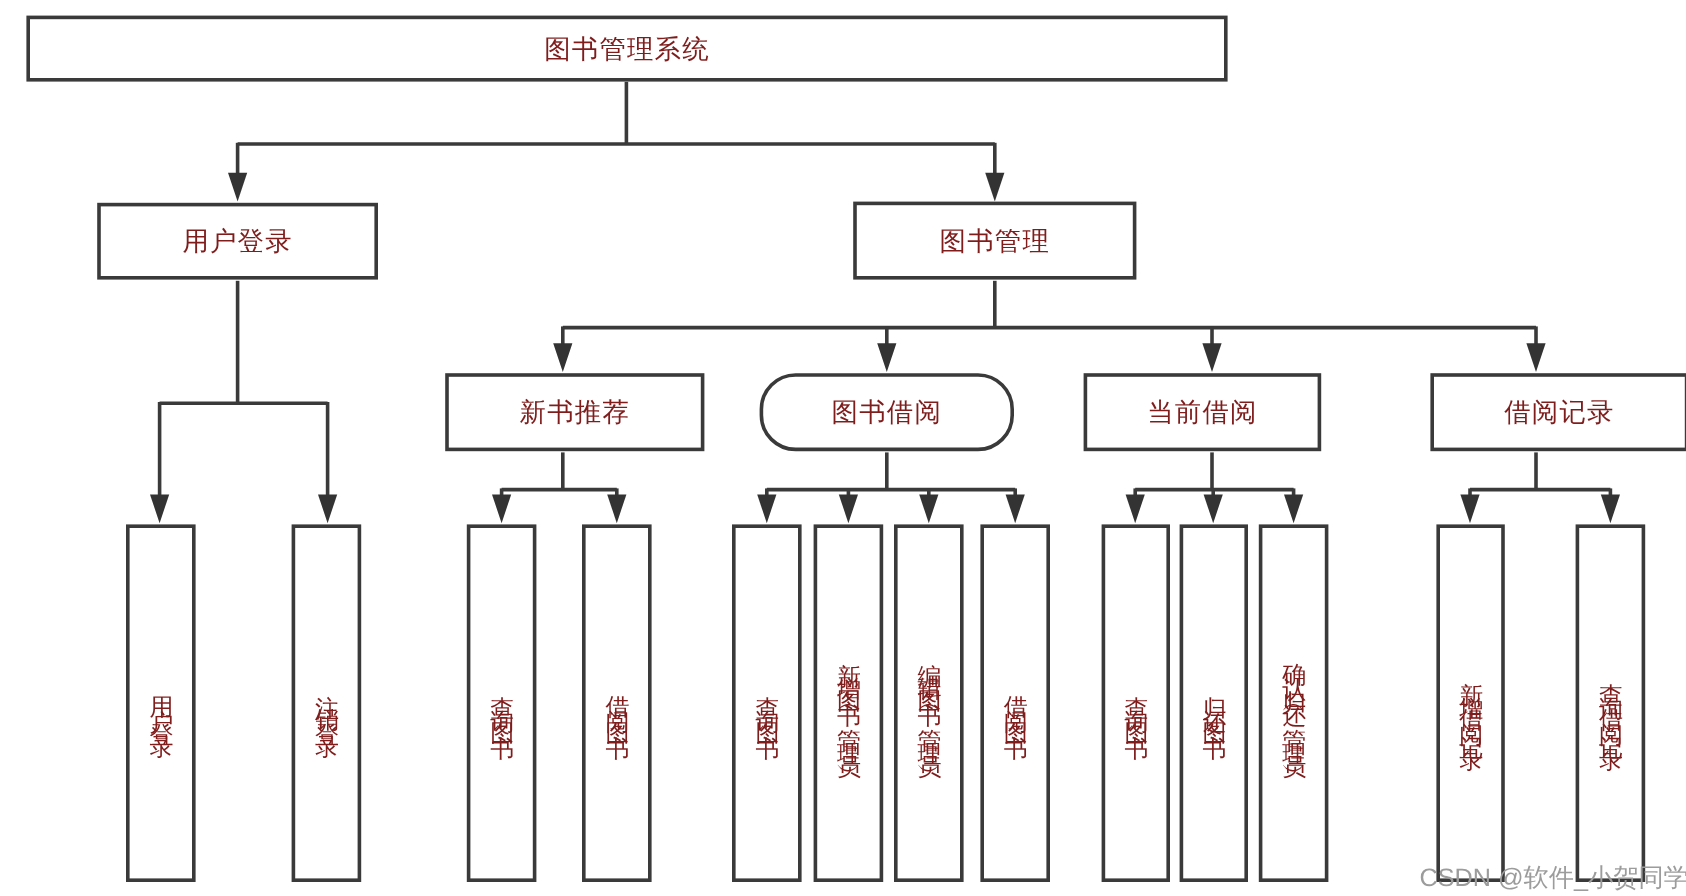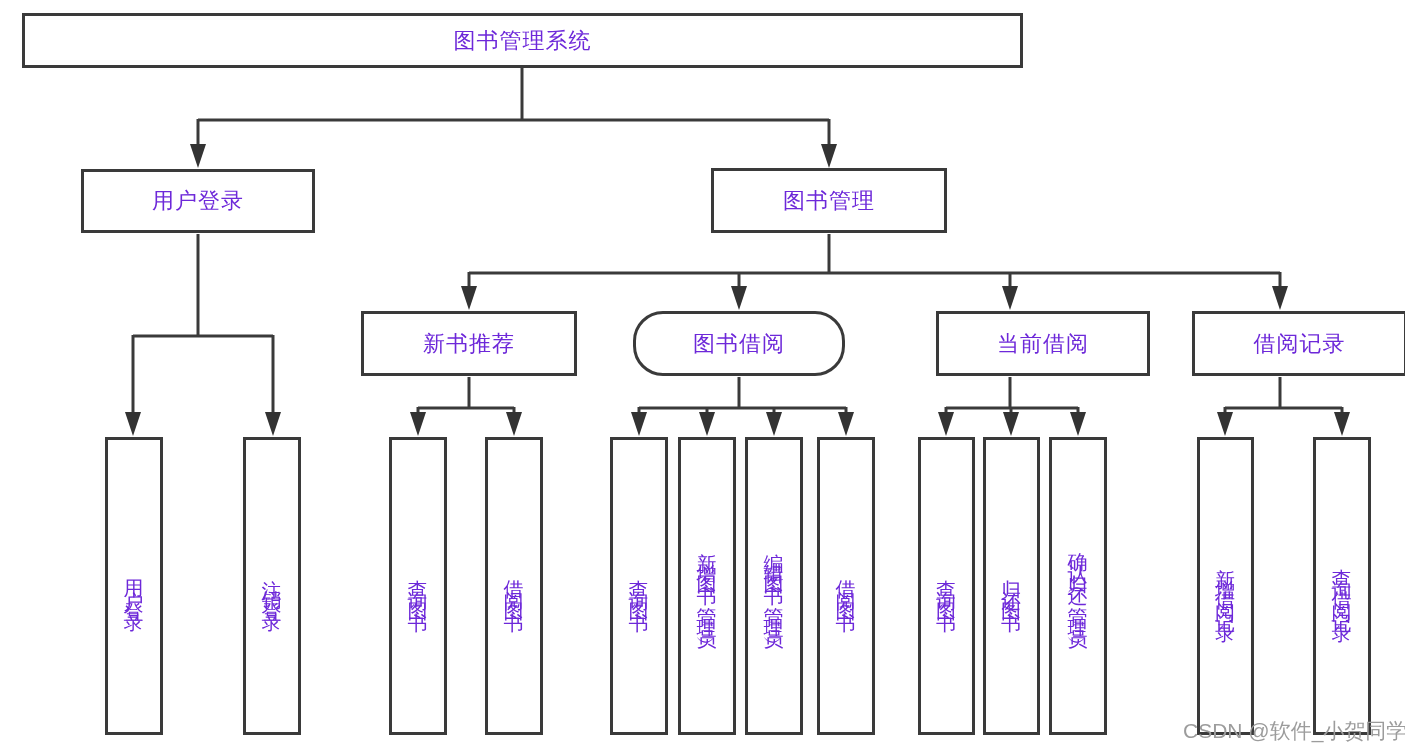--- a/index.html
+++ b/index.html
@@ -15,21 +15,21 @@
   svg.connectors path, svg.connectors polygon { pointer-events: none; }
   .box {
     position: absolute;
     box-sizing: border-box;
     border: 3px solid #3a3a3a;
     background: #ffffff;
     display: flex;
     align-items: center;
     justify-content: center;
     z-index: 2;
-    color: #6d28d9;
+    color: #7f1d1d;
   }
   .box.h span {
     font-size: 22px;
     letter-spacing: 1px;
     white-space: nowrap;
   }
   .box.v span {
     writing-mode: vertical-rl;
     text-orientation: mixed;
     font-size: 20px;
@@ -121,27 +121,27 @@
     <span>图书管理系统</span>
   </div>
 
   <div class="box h" style="left:81px; top:169px; width:234px; height:64px;">
     <span>用户登录</span>
   </div>
   <div class="box h" style="left:711px; top:168px; width:236px; height:65px;text-align:right;">
     <span>图书管理</span>
   </div>
 
-  <div class="box h" style="left:361px; top:311px; width:216px; height:65px;">
+  <div class="box h" style="left:371px; top:311px; width:216px; height:65px;">
     <span>新书推荐</span>
   </div>
   <div class="box h" style="left:633px; top:311px; width:212px; height:65px;border-radius:30px;">
     <span>图书借阅</span>
   </div>
-  <div class="box h" style="left:903px; top:311px; width:214px; height:65px;margin-left:33px;">
+  <div class="box h" style="left:903px; top:311px; width:198px; height:65px;">
     <span>当前借阅</span>
   </div>
   <div class="box h" style="left:1172px; top:311px; width:215px; height:65px;margin-left:20px;">
     <span>借阅记录</span>
   </div>
 
   <div class="box v" style="left:105px; top:437px; width:58px; height:298px;">
     <span>用户登录</span>
   </div>
   <div class="box v" style="left:243px; top:437px; width:58px; height:298px;">

